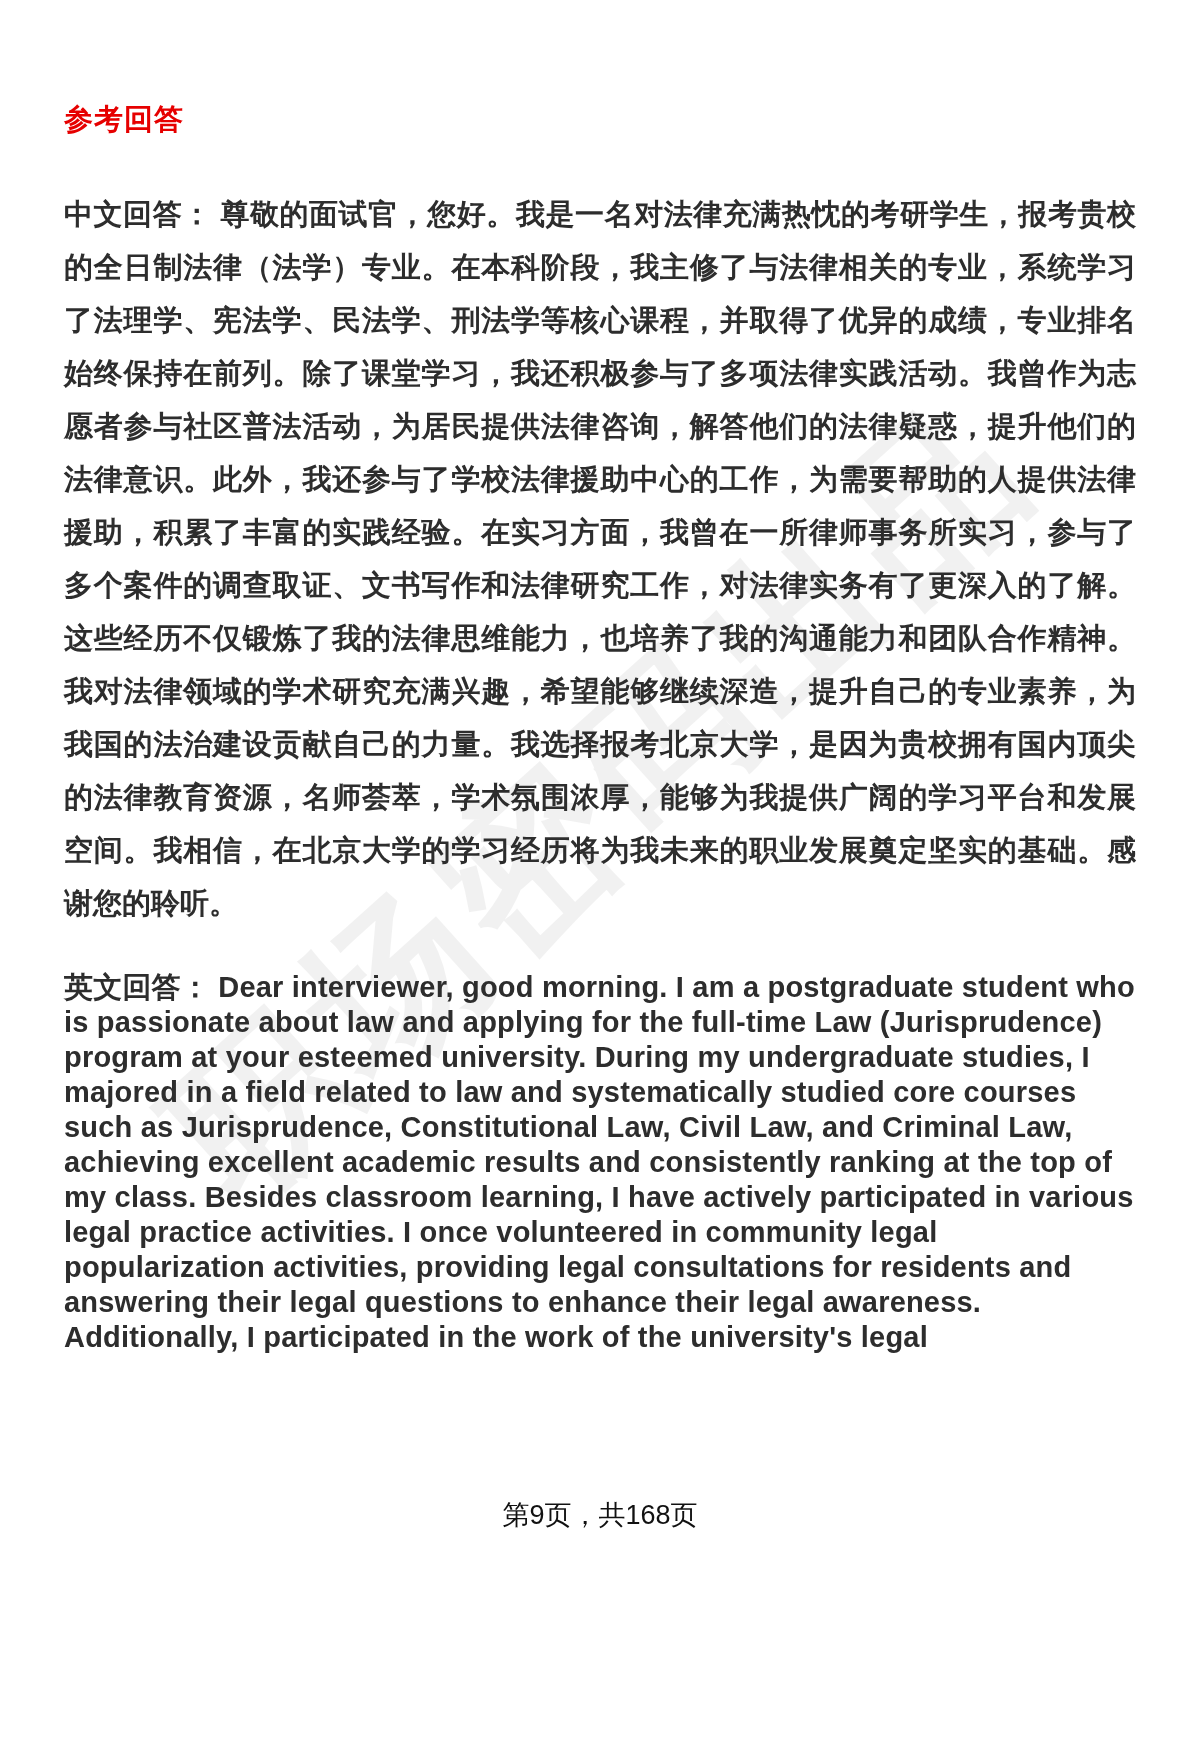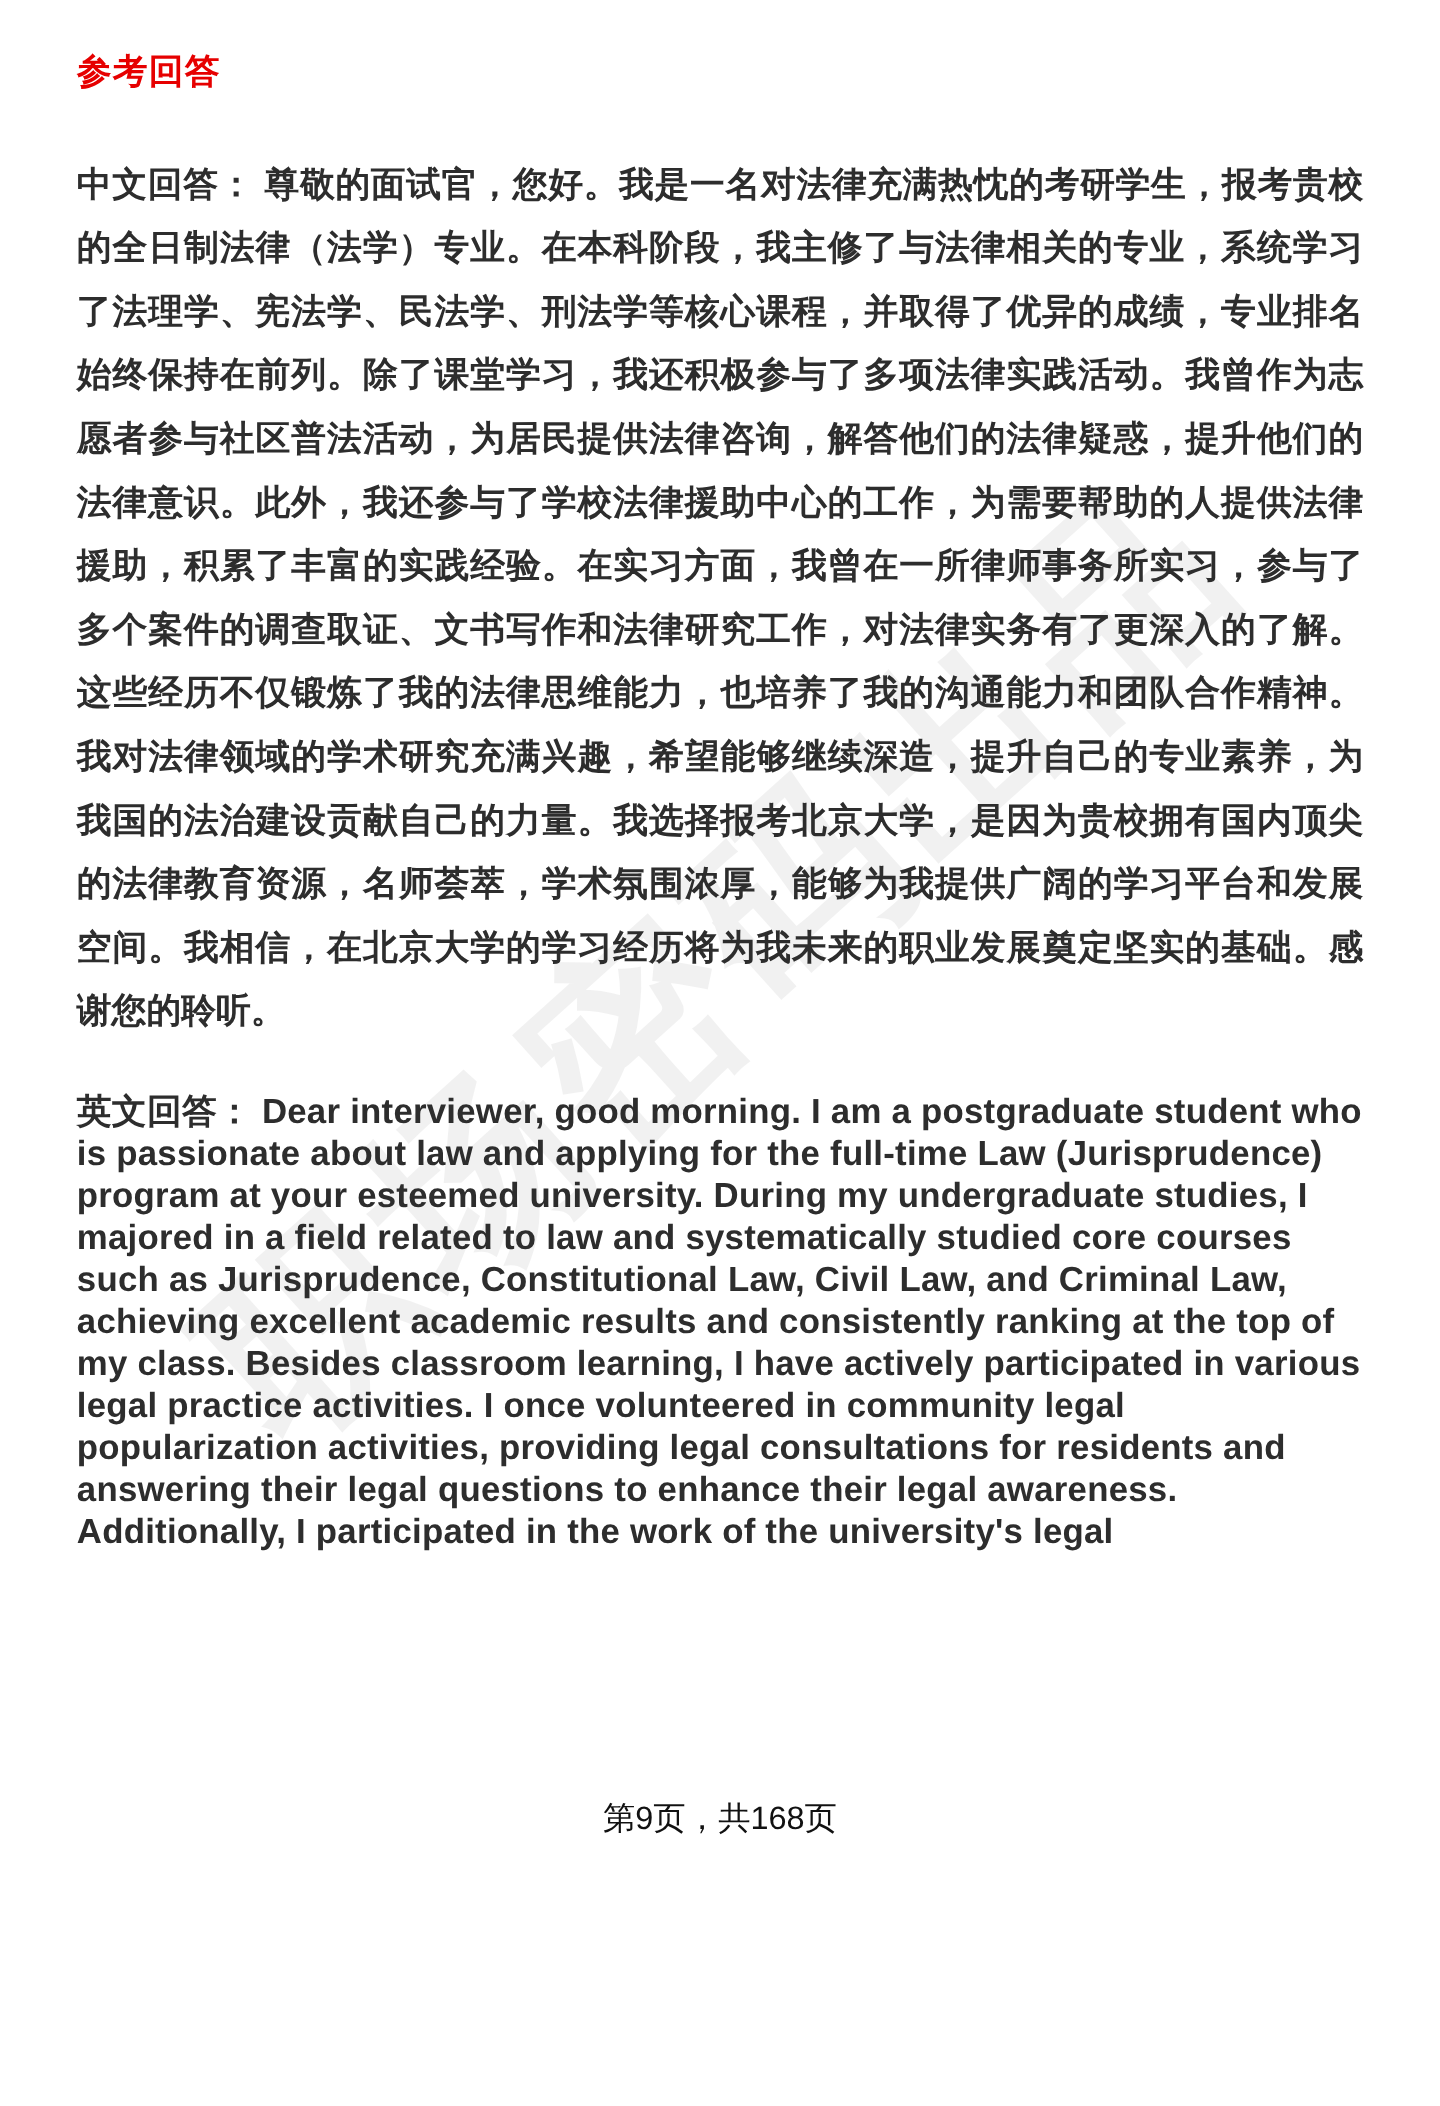--- a/index.html
+++ b/index.html
@@ -16,21 +16,21 @@
     position: relative;
     width: 1200px;
     height: 1755px;
     background: #ffffff;
     overflow: hidden;
     margin: 0 auto;
   }
   .content {
     position: relative;
     z-index: 1;
-    padding: 40px 64px 0 64px;
+    padding: 100px 64px 0 64px;
   }
   .heading {
     color: var(--color-heading, #e60000);
     font-size: 29px;
     font-weight: bold;
     letter-spacing: 1px;
     margin-bottom: 48px;
   }
   .para {
     color: var(--color-body, #2d2d2d);

